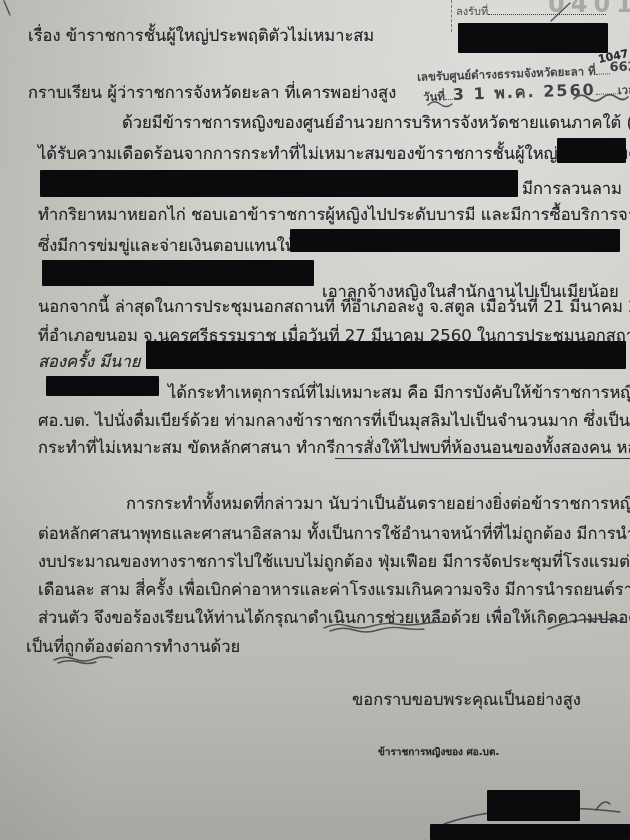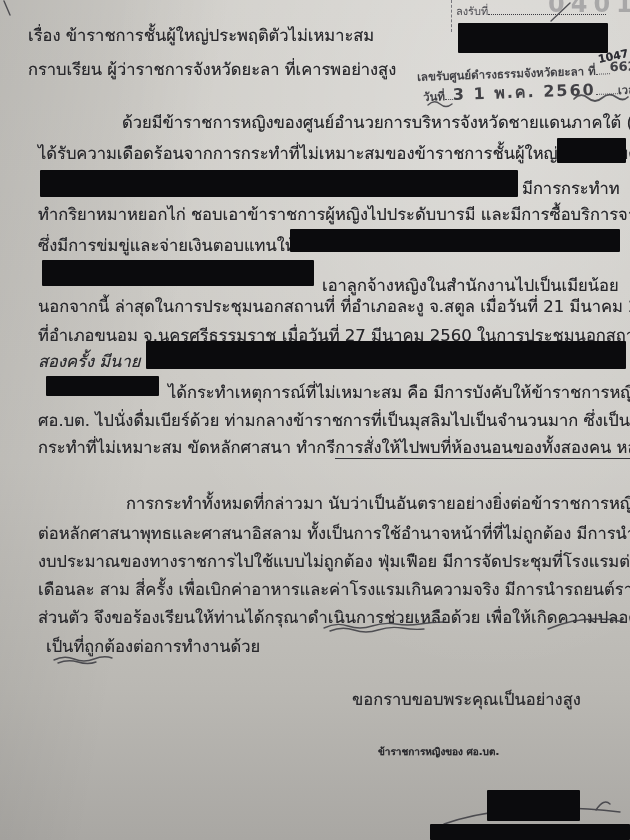--- a/index.html
+++ b/index.html
@@ -44,50 +44,50 @@
 <div class="paper">
 
   <div class="faint" style="left:548px;top:-10px;font-size:24px;letter-spacing:6px;">0401</div>
 
   <div class="receipt" style="left:451px;top:0;width:179px;height:32px;border-left:1px dashed #77777d;">
     <span style="font-size:11px;margin-left:4px;">ลงรับที่</span><span class="dots" style="width:118px;"></span>
   </div>
 
   <div class="ln" style="left:28px;top:14px;margin-top:8px;">เรื่อง   ข้าราชการชั้นผู้ใหญ่ประพฤติตัวไม่เหมาะสม</div>
 
-  <div class="ln" style="left:28px;top:56px;">กราบเรียน   ผู้ว่าราชการจังหวัดยะลา ที่เคารพอย่างสูง</div>
+  <div class="ln" style="left:28px;top:79px;">กราบเรียน   ผู้ว่าราชการจังหวัดยะลา ที่เคารพอย่างสูง</div>
 
   <div class="ln hand" style="left:598px;top:50px;font-size:11px;transform:rotate(-12deg);font-weight:bold;">1047</div>
 
   <div class="stampline" style="left:417px;top:66px;">
     <span class="stamp-small">เลขรับศูนย์ดำรงธรรมจังหวัดยะลา ที่</span><span class="dots" style="width:14px;"></span><span class="hand" style="font-size:13px;position:relative;top:-3px;">662</span>
   </div>
   <div class="stampline" style="left:423px;top:83px;">
     <span class="stamp-small">วันที่</span><span class="dots" style="width:8px;"></span><span class="stamp-date">3 1 พ.ค. 2560</span><span class="dots" style="width:22px;"></span><span class="stamp-small">เวลา</span>
   </div>
 
   <div class="ln" style="left:122px;top:109px;">ด้วยมีข้าราชการหญิงของศูนย์อำนวยการบริหารจังหวัดชายแดนภาคใต้ (ศอ.บต.)</div>
   <div class="ln" style="left:38px;top:140px;">ได้รับความเดือดร้อนจากการกระทำที่ไม่เหมาะสมของข้าราชการชั้นผู้ใหญ่ของ ศอ.บต.</div>
-  <div class="ln" style="left:522px;top:175px;">มีการกระทำท</div>
+  <div class="ln" style="left:522px;top:175px;">มีการลวนลาม</div>
   <div class="ln" style="left:38px;top:201px;">ทำกริยาหมาหยอกไก่  ชอบเอาข้าราชการผู้หญิงไปประดับบารมี  และมีการซื้อบริการจากลูกจ้าง</div>
   <div class="ln" style="left:38px;top:232px;">ซึ่งมีการข่มขู่และจ่ายเงินตอบแทนให้</div>
-  <div class="ln" style="left:322px;top:272px;">เอาลูกจ้างหญิงในสำนักงานไปเป็นเมียน้อย</div>
+  <div class="ln" style="left:322px;top:278px;">เอาลูกจ้างหญิงในสำนักงานไปเป็นเมียน้อย</div>
   <div class="ln" style="left:38px;top:293px;">นอกจากนี้  ล่าสุดในการประชุมนอกสถานที่ ที่อำเภอละงู จ.สตูล  เมื่อวันที่ 21 มีนาคม 2560  และ</div>
   <div class="ln" style="left:38px;top:322px;">ที่อำเภอขนอม  จ.นครศรีธรรมราช  เมื่อวันที่ 27 มีนาคม 2560   ในการประชุมนอกสถานที่ทั้ง</div>
   <div class="ln" style="left:38px;top:348px;font-style:italic;">สองครั้ง มีนาย</div>
   <div class="ln" style="left:168px;top:379px;">ได้กระทำเหตุการณ์ที่ไม่เหมาะสม คือ มีการบังคับให้ข้าราชการหญิงของ</div>
   <div class="ln" style="left:38px;top:407px;">ศอ.บต. ไปนั่งดื่มเบียร์ด้วย  ท่ามกลางข้าราชการที่เป็นมุสลิมไปเป็นจำนวนมาก  ซึ่งเป็นการ</div>
   <div class="ln" style="left:38px;top:434px;"><span>กระทำที่ไม่เหมาะสม ขัดหลักศาสนา  ทำกรี</span><span class="ul">การสั่งให้ไปพบที่ห้องนอนของทั้งสองคน หลังเลิก</span></div>
 
   <div class="ln" style="left:126px;top:490px;">การกระทำทั้งหมดที่กล่าวมา  นับว่าเป็นอันตรายอย่างยิ่งต่อข้าราชการหญิงและผิด</div>
   <div class="ln" style="left:38px;top:520px;">ต่อหลักศาสนาพุทธและศาสนาอิสลาม  ทั้งเป็นการใช้อำนาจหน้าที่ที่ไม่ถูกต้อง  มีการนำ</div>
   <div class="ln" style="left:38px;top:548px;">งบประมาณของทางราชการไปใช้แบบไม่ถูกต้อง ฟุ่มเฟือย  มีการจัดประชุมที่โรงแรมต่างๆ เฉลี่ย</div>
   <div class="ln" style="left:38px;top:576px;">เดือนละ สาม สี่ครั้ง  เพื่อเบิกค่าอาหารและค่าโรงแรมเกินความจริง  มีการนำรถยนต์ราชการไปใช้</div>
   <div class="ln" style="left:38px;top:604px;"><span>ส่วนตัว   จึงขอร้องเรียนให้ท่านได้กรุณาดำเนิน</span><span>การช่วยเหลือด้วย</span><span> เพื่อให้เกิดความปลอดภัยและ</span></div>
-  <div class="ln" style="left:46px;top:633px;font-family:Liberation Mono, monospace;"><span>เป็น</span><span>ที่ถูกต้อง</span><span>ต่อการทำงานด้วย</span></div>
+  <div class="ln" style="left:26px;top:633px;font-family:Liberation Mono, monospace;"><span>เป็น</span><span>ที่ถูกต้อง</span><span>ต่อการทำงานด้วย</span></div>
 
   <div class="ln closing" style="left:352px;top:686px;">ขอกราบขอบพระคุณเป็นอย่างสูง</div>
 
   <div class="ln signoff" style="left:378px;top:744px;">ข้าราชการหญิงของ ศอ.บต.</div>
 
   <svg class="penlayer" width="630" height="840" viewBox="0 0 630 840">
     <g fill="none" stroke="#3a3a40" stroke-width="1.4" stroke-linecap="round" opacity="0.85">
       <path d="M4,1 L10,15"></path>
       <path d="M551,21 L570,3"></path>
       <path d="M574,99 q7,-7 14,-1 t14,0 t14,-1 t12,0" stroke-width="1.7"></path>

